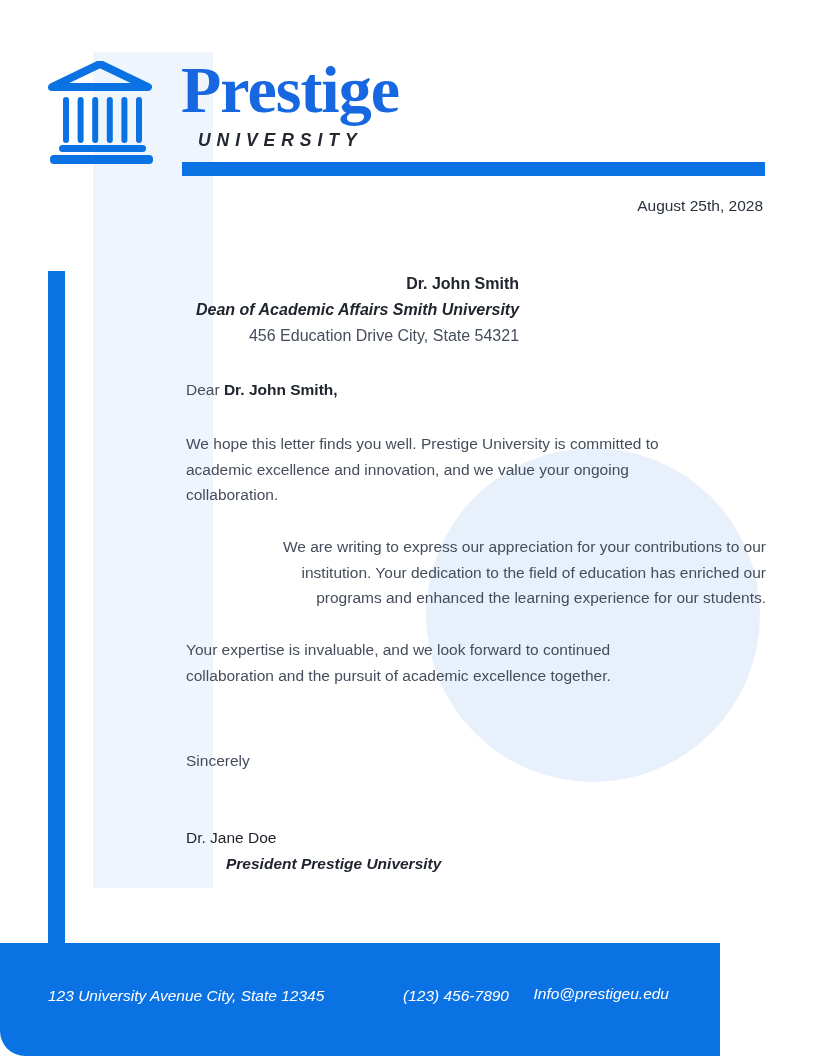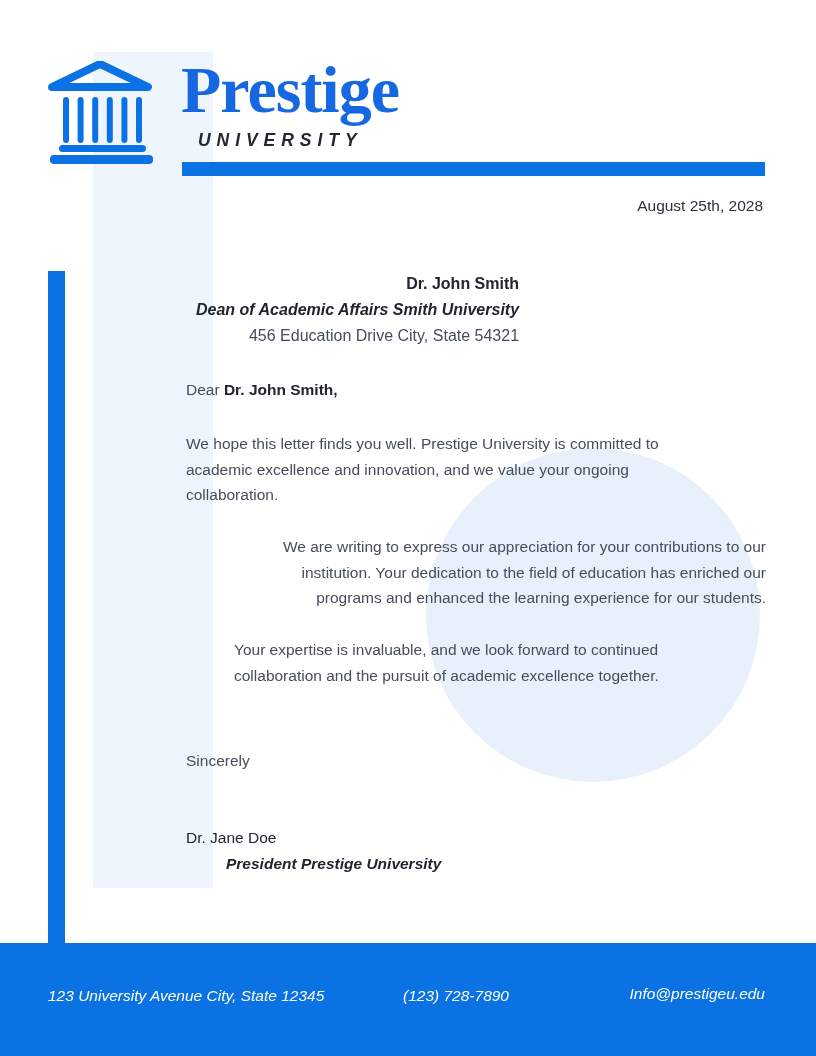--- a/index.html
+++ b/index.html
@@ -8,20 +8,21 @@
     --dark-text:#20252E;
     --body-text:#454D5C;
     --band-light:#EFF5FD;
     --circle-light:#E8F1FB;
     --footer-text:#FFFFFF;
   }
   html,body{margin:0;padding:0;background:#fff;}
   .page{
     position:relative;width:816px;height:1056px;background:#fff;overflow:hidden;
     font-family:"Liberation Sans", sans-serif;
+    border-radius:25px;
   }
   .band{position:absolute;left:93px;top:52px;width:120px;height:836px;background:var(--band-light);}
   .bg-circle{position:absolute;left:426px;top:448px;width:334px;height:334px;border-radius:50%;background:var(--circle-light);}
   .stripe{position:absolute;left:48px;top:271px;width:17px;height:672px;background:var(--brand-blue);}
   .logo{position:absolute;left:47px;top:61px;width:106px;height:103px;color:var(--brand-blue);}
   .logo svg{display:block;width:106px;height:103px;}
   .wordmark{
     position:absolute;left:181px;top:51px;
     font-family:"Liberation Serif", serif;font-weight:700;font-size:66px;line-height:78px;
     color:var(--wordmark-blue);letter-spacing:-1px;
@@ -38,25 +39,25 @@
   .r-name{font-weight:700;color:var(--dark-text);}
   .r-title{font-weight:700;font-style:italic;color:var(--dark-text);}
   .salutation{position:absolute;left:186px;top:381px;margin:0;font-size:15.5px;color:var(--body-text);}
   .salutation strong{color:var(--dark-text);}
   .para{
     position:absolute;left:186px;width:580px;margin:0;
     font-size:15.5px;line-height:25.7px;color:var(--body-text);white-space:pre-line;
   }
   .p1{top:431px;}
   .p2{top:534px;text-align:right;}
-  .p3{top:637px;margin-left:48px;}
+  .p3{top:637px;}
   .closing{position:absolute;left:186px;top:752px;margin:0;font-size:15.5px;color:var(--body-text);}
   .sig-name{position:absolute;left:186px;top:829px;font-size:15.5px;font-weight:400;color:var(--dark-text);}
   .sig-title{position:absolute;left:186px;top:855px;font-size:15.5px;font-weight:700;font-style:italic;color:var(--dark-text);margin-left:40px;}
-  .footer{position:absolute;left:0;top:943px;width:816px;height:113px;background:var(--brand-blue);}
+  .footer{position:absolute;left:0;top:943px;width:720px;height:113px;background:var(--brand-blue);}
   .footer span{position:absolute;font-size:15.5px;font-style:italic;color:var(--footer-text);white-space:nowrap;}
   .f-address{left:48px;top:44px;}
   .f-phone{left:403px;top:44px;}
   .f-email{right:51px;top:42px;}
 </style>
 </head>
 <body>
 
 <div class="page">
 
@@ -102,17 +103,17 @@
   <p class="para p3">Your expertise is invaluable, and we look forward to continued
 collaboration and the pursuit of academic excellence together.</p>
 
   <p class="closing">Sincerely</p>
 
   <div class="sig-name">Dr. Jane Doe</div>
   <div class="sig-title">President Prestige University</div>
 
   <div class="footer">
     <span class="f-address">123 University Avenue City, State 12345</span>
-    <span class="f-phone">(123) 728-7890</span>
+    <span class="f-phone">(123) 456-7890</span>
     <span class="f-email">Info@prestigeu.edu</span>
   </div>
 
 </div>
 
 </body></html>

